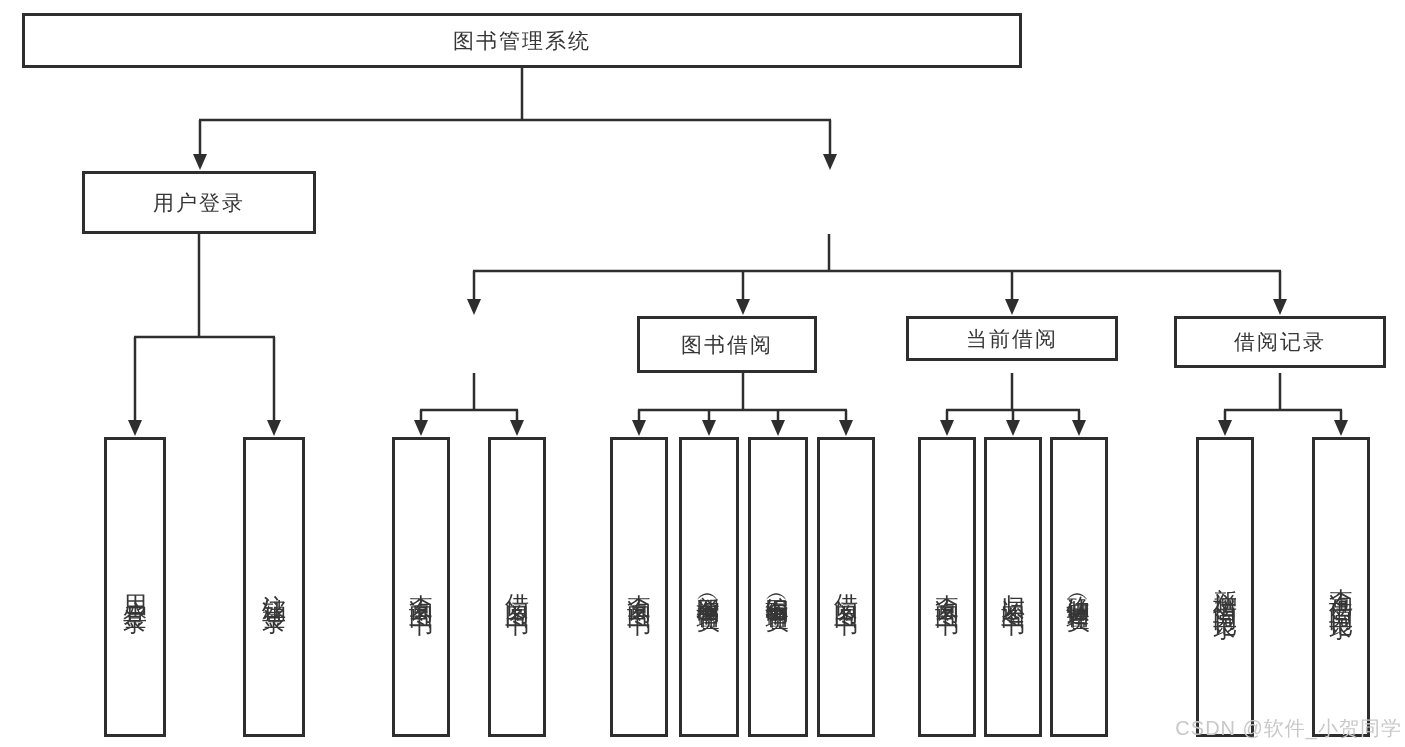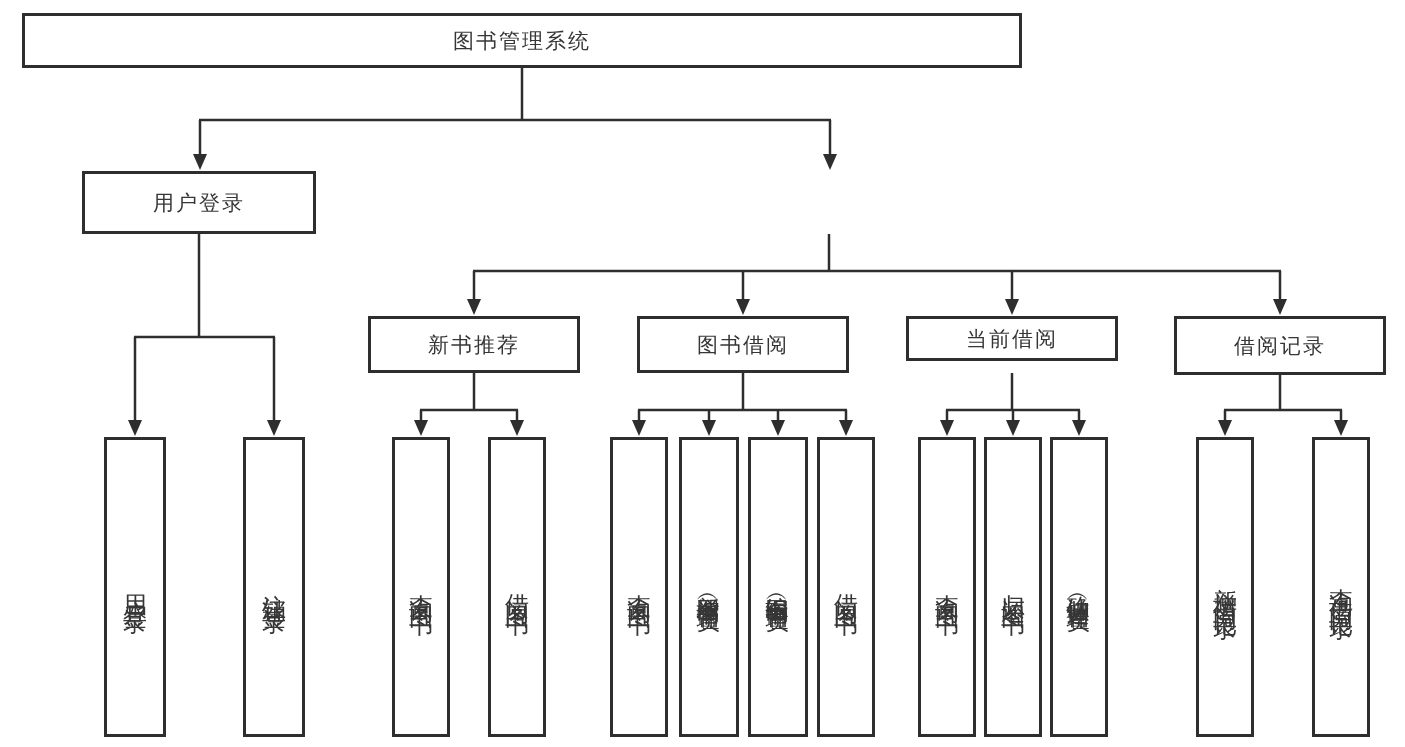--- a/index.html
+++ b/index.html
@@ -94,30 +94,27 @@
   </svg>
 
   <div class="box hbox" style="left:22px;top:13px;width:1000px;height:55px">
     <span>图书管理系统</span>
   </div>
 
   <div class="box hbox" style="left:82px;top:171px;width:234px;height:63px">
     <span>用户登录</span>
   </div>
 
-  <div class="box hbox" style="left:368px;top:316px;width:212px;height:57px">
-    <span>新书推荐</span>
-  </div>
-  <div class="box hbox" style="left:637px;top:316px;width:212px;height:57px">
+  <div class="box hbox" style="left:637px;top:316px;width:180px;height:57px">
     <span>图书借阅</span>
   </div>
   <div class="box hbox" style="left:906px;top:316px;width:212px;height:45px">
     <span>当前借阅</span>
   </div>
-  <div class="box hbox" style="left:1174px;top:316px;width:212px;height:59px">
+  <div class="box hbox" style="left:1174px;top:316px;width:212px;height:52px">
     <span>借阅记录</span>
   </div>
 
   <div class="box leaf" style="left:104px;top:437px;width:62px;height:300px">
     <span>用户登录</span>
   </div>
   <div class="box leaf" style="left:243px;top:437px;width:62px;height:300px">
     <span>注销登录</span>
   </div>
 
@@ -151,14 +148,15 @@
     <span>确认归还（管理员）</span>
   </div>
 
   <div class="box leaf" style="left:1196px;top:437px;width:58px;height:300px">
     <span>新增借阅记录</span>
   </div>
   <div class="box leaf" style="left:1312px;top:437px;width:58px;height:300px">
     <span>查询借阅记录</span>
   </div>
 
+  <div class="watermark">CSDN @软件_小贺同学</div>
 
 </div>
 
 </body></html>

